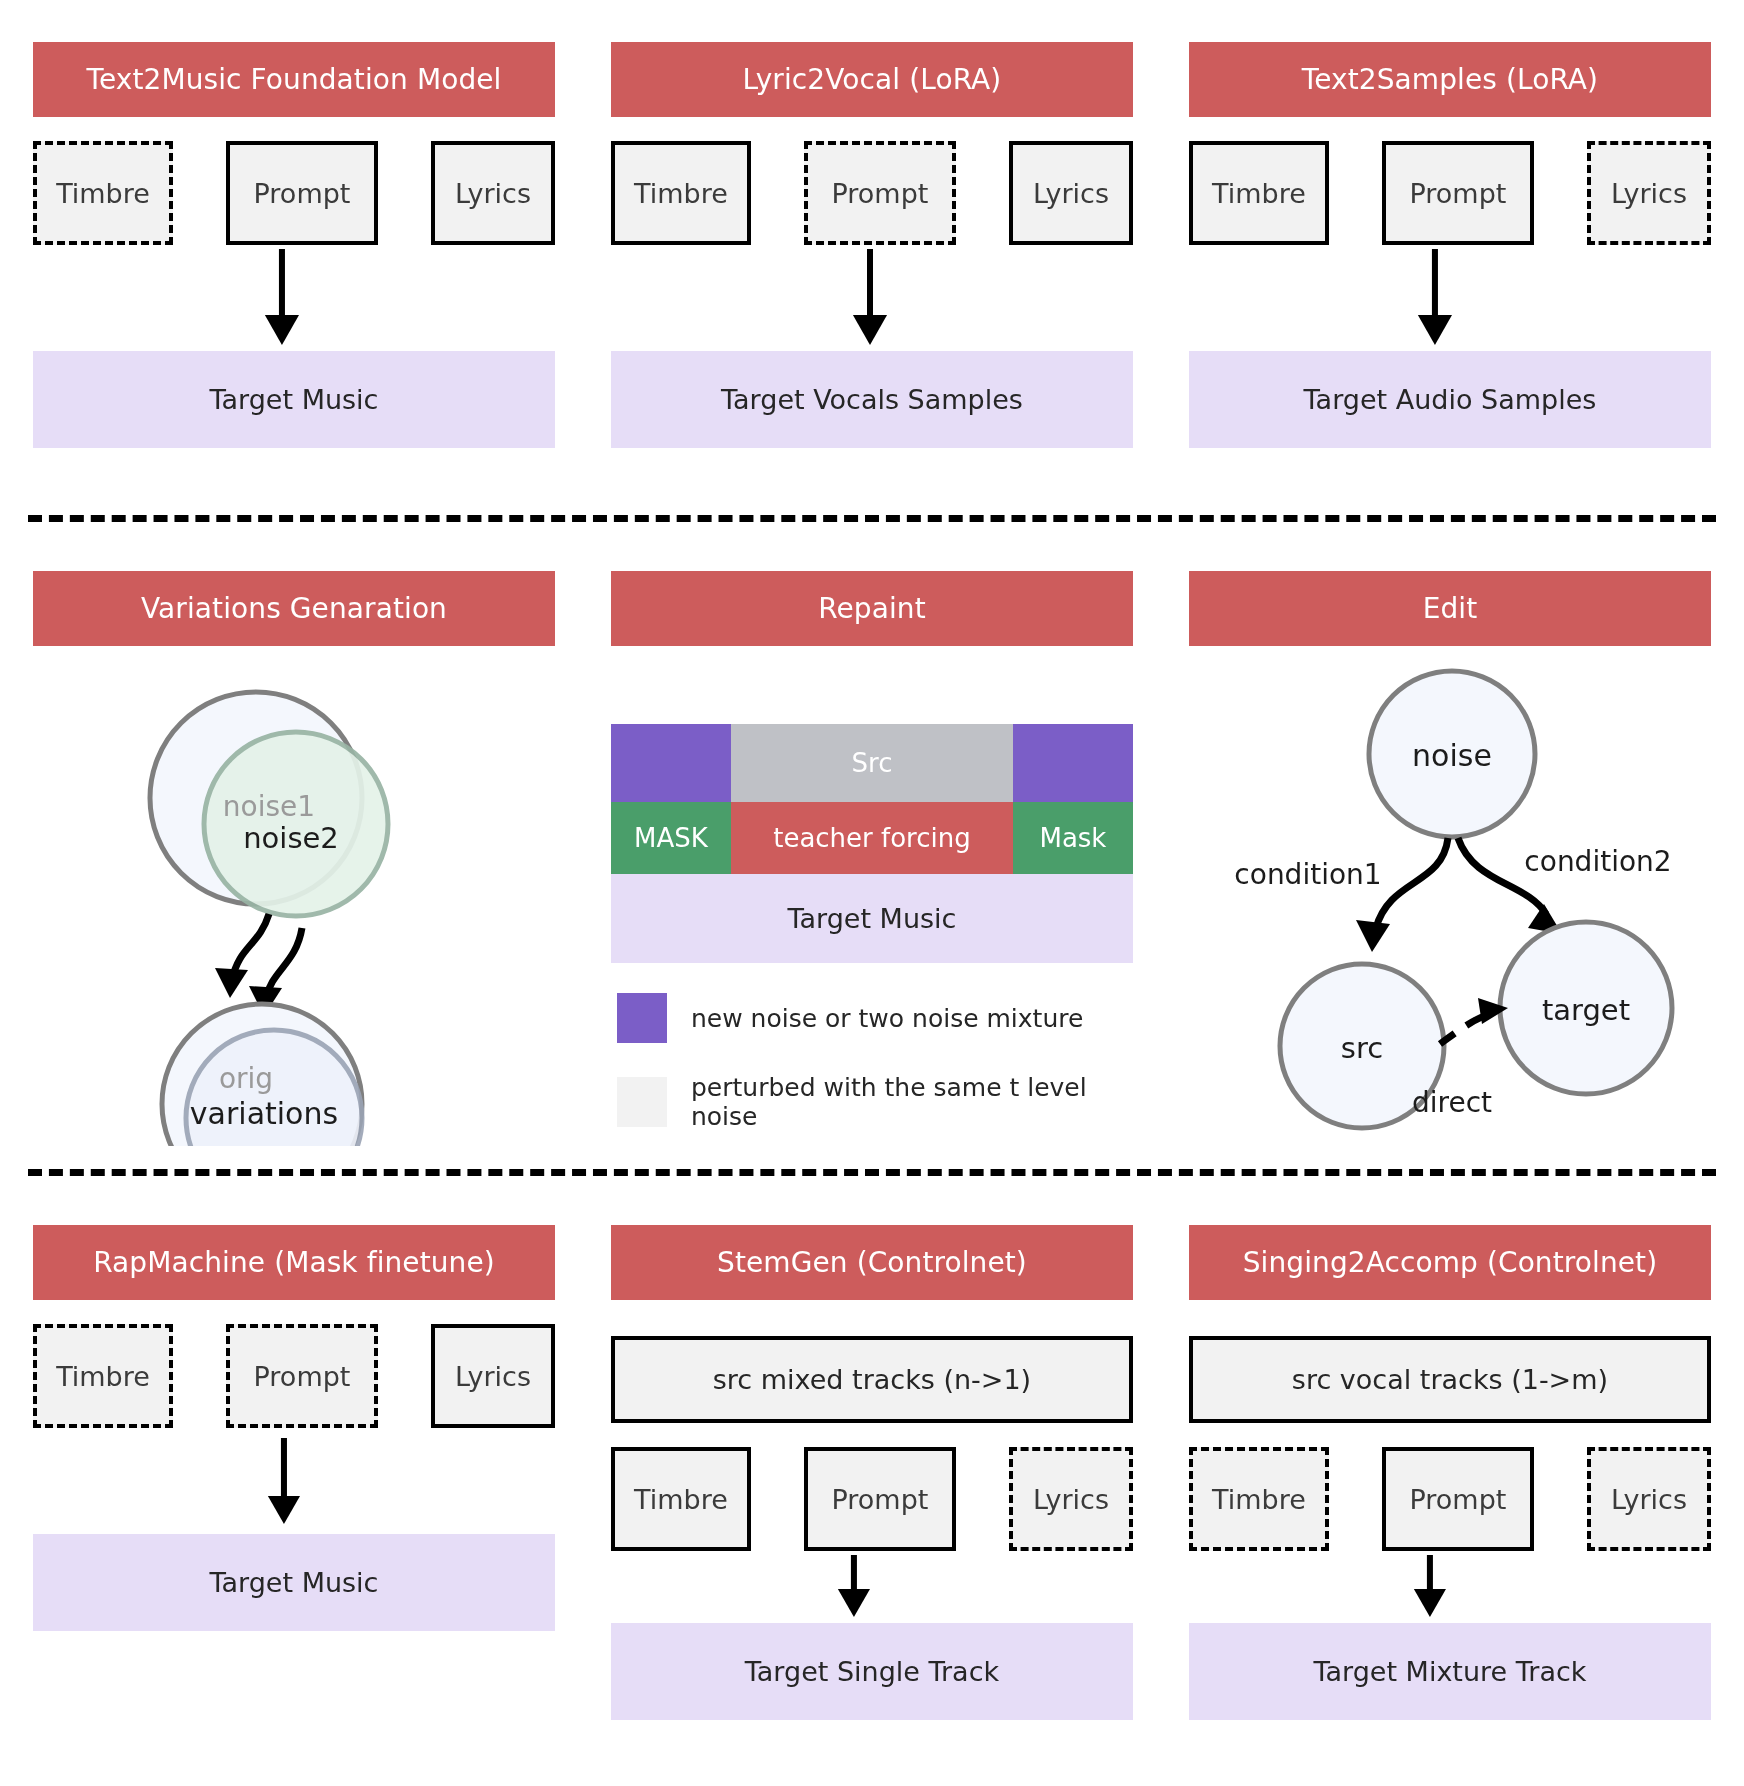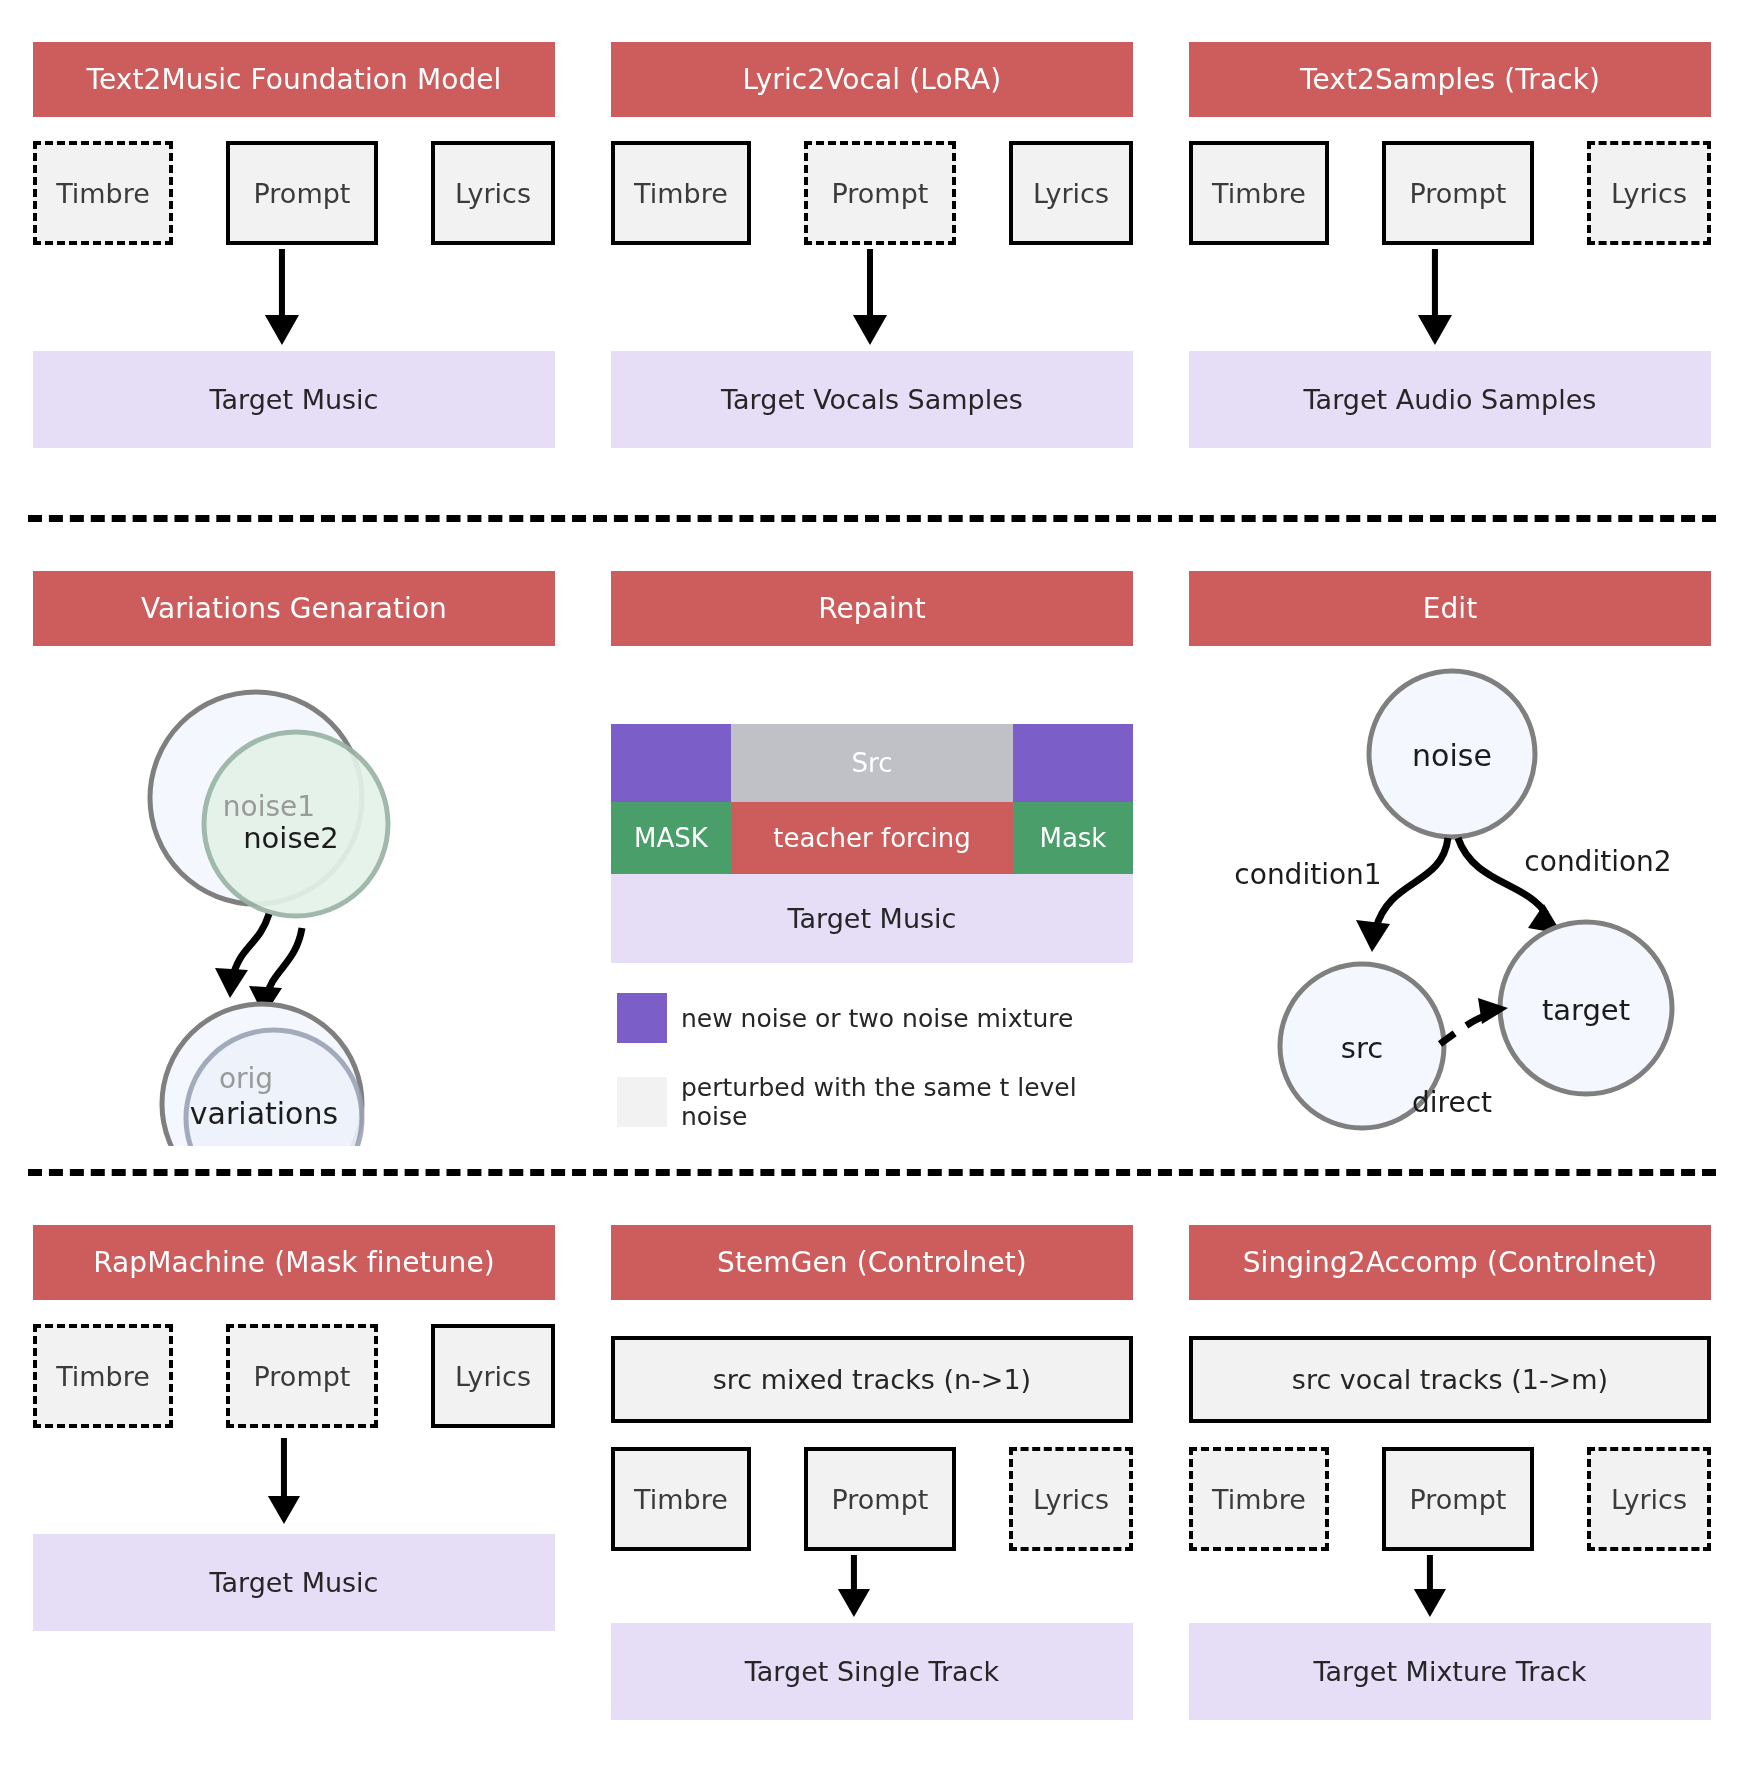--- a/index.html
+++ b/index.html
@@ -52,21 +52,21 @@
 
   .row { padding: 5px; }
   .r1 { padding-top: 42px; }
 
   .wide-chip {
     background: #f2f2f2; border: 4px solid #000;
     font-size: 27px; text-align: center;
     padding: 24px 8px; margin-top: 36px;
   }
 
-  .legend-row { display:flex; align-items:center; gap:14px; margin-top: 30px; }
+  .legend-row { display:flex; align-items:center; gap:24px; margin-top: 30px; }
   .legend-sw { width: 50px; height: 50px; flex: 0 0 auto; }
   .legend-tx { font-size: 25px; color:#262626; }
 
   .repaint-grid { margin-top: 78px; }
   .rp-top { display:flex; height: 78px; }
   .rp-mid { display:flex; height: 72px; }
   .rp-cell { display:flex; align-items:center; justify-content:center; color:#fff; font-size:26px; }
 </style>
 </head>
 <body>
@@ -99,21 +99,21 @@
     <div class="arrowbox">
       <svg width="100%" height="106" viewBox="0 0 520 106" preserveAspectRatio="none">
         <line x1="258" y1="4" x2="258" y2="78" stroke="#000" stroke-width="6"></line>
         <polygon points="258,100 241,70 275,70" fill="#000"></polygon>
       </svg>
     </div>
     <div class="target">Target Vocals Samples</div>
   </div>
 
   <div class="col">
-    <div class="hdr">Text2Samples (Track)</div>
+    <div class="hdr">Text2Samples (LoRA)</div>
     <div class="chips">
       <div class="chip w1">Timbre</div>
       <div class="chip w2">Prompt</div>
       <div class="chip dashed w3">Lyrics</div>
     </div>
     <div class="arrowbox">
       <svg width="100%" height="106" viewBox="0 0 520 106" preserveAspectRatio="none">
         <line x1="245" y1="4" x2="245" y2="78" stroke="#000" stroke-width="6"></line>
         <polygon points="245,100 228,70 262,70" fill="#000"></polygon>
       </svg>

